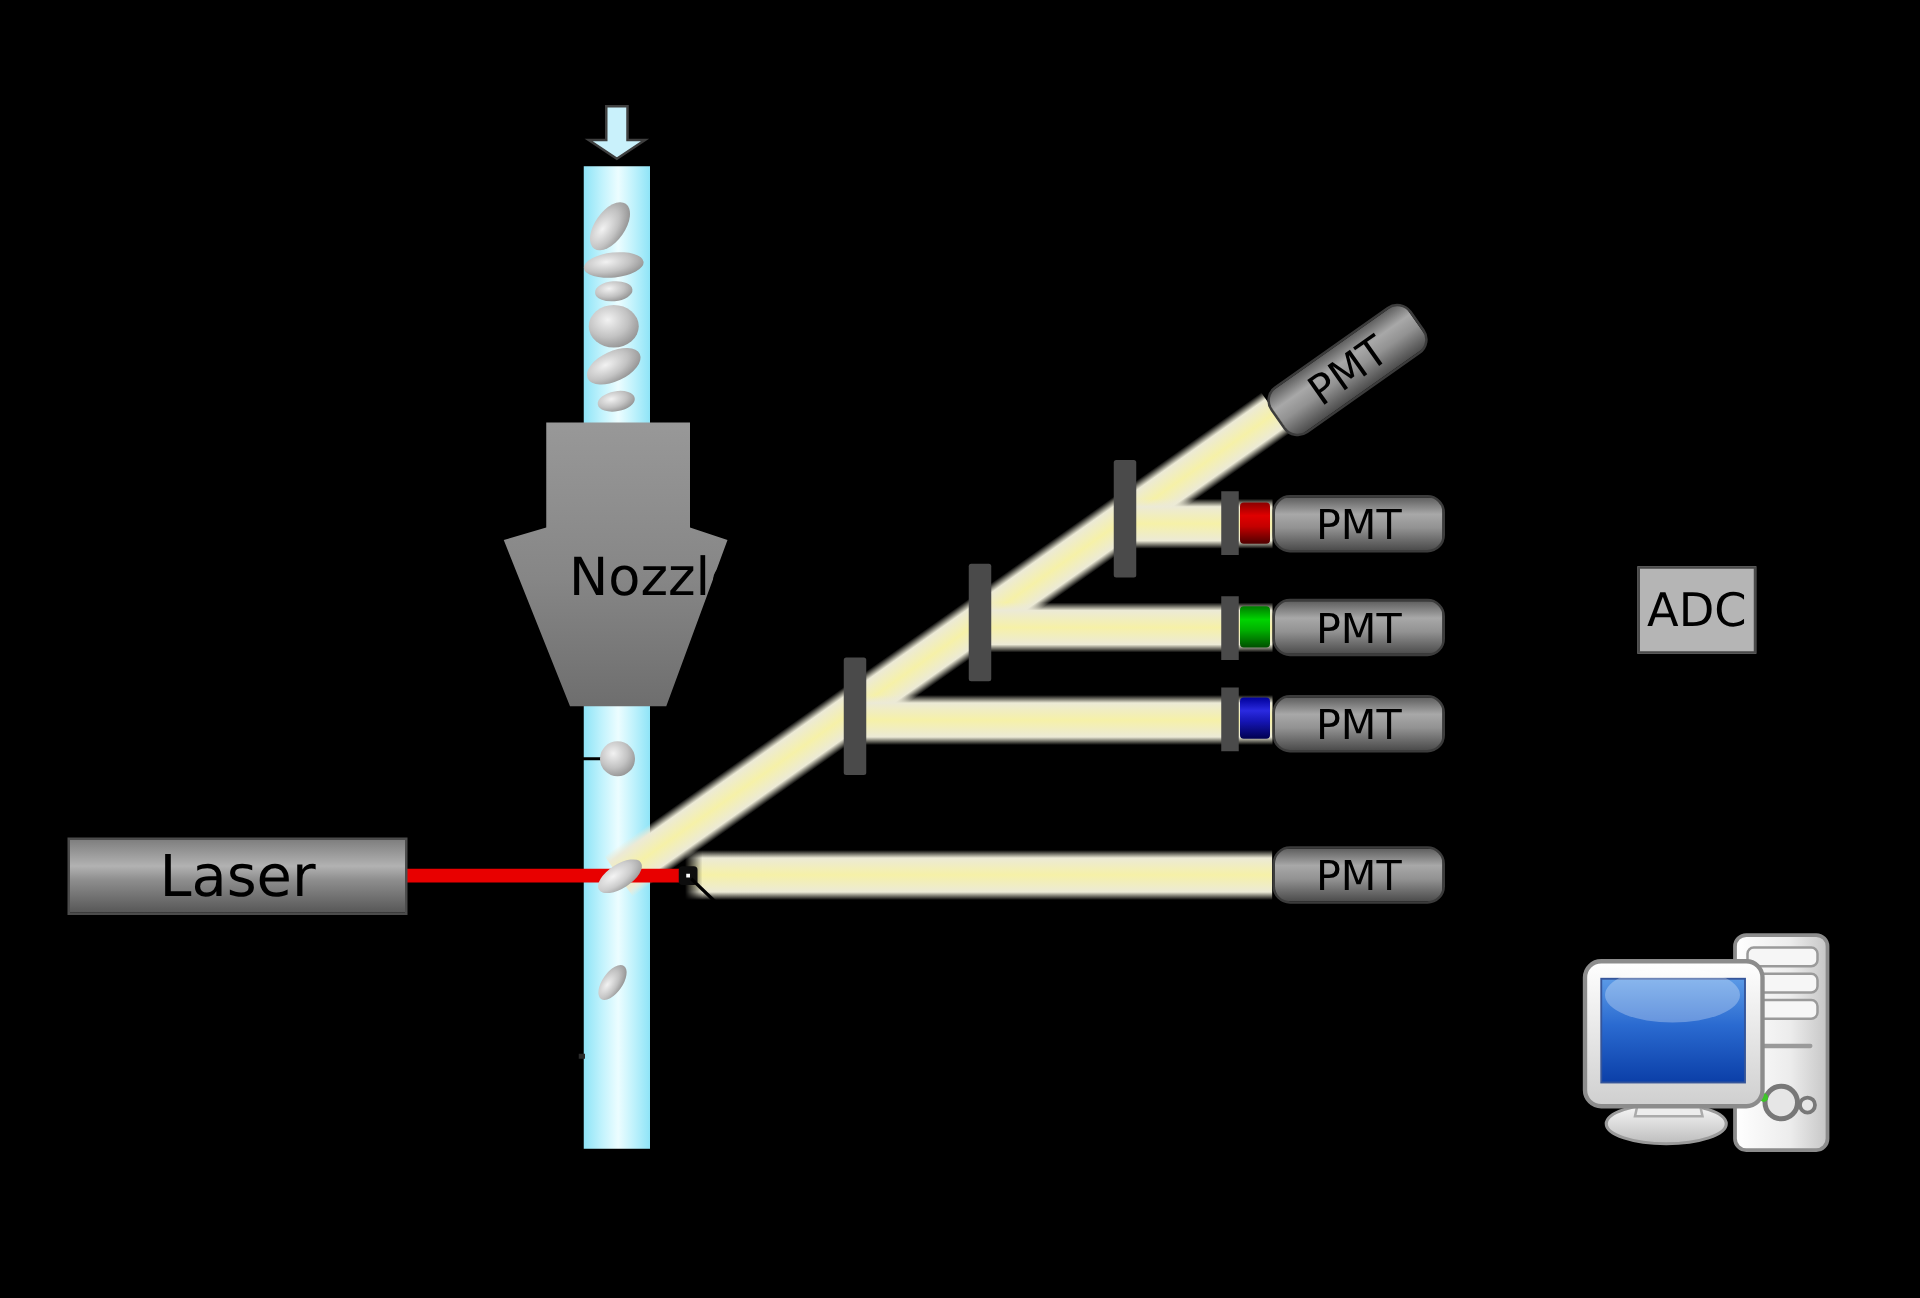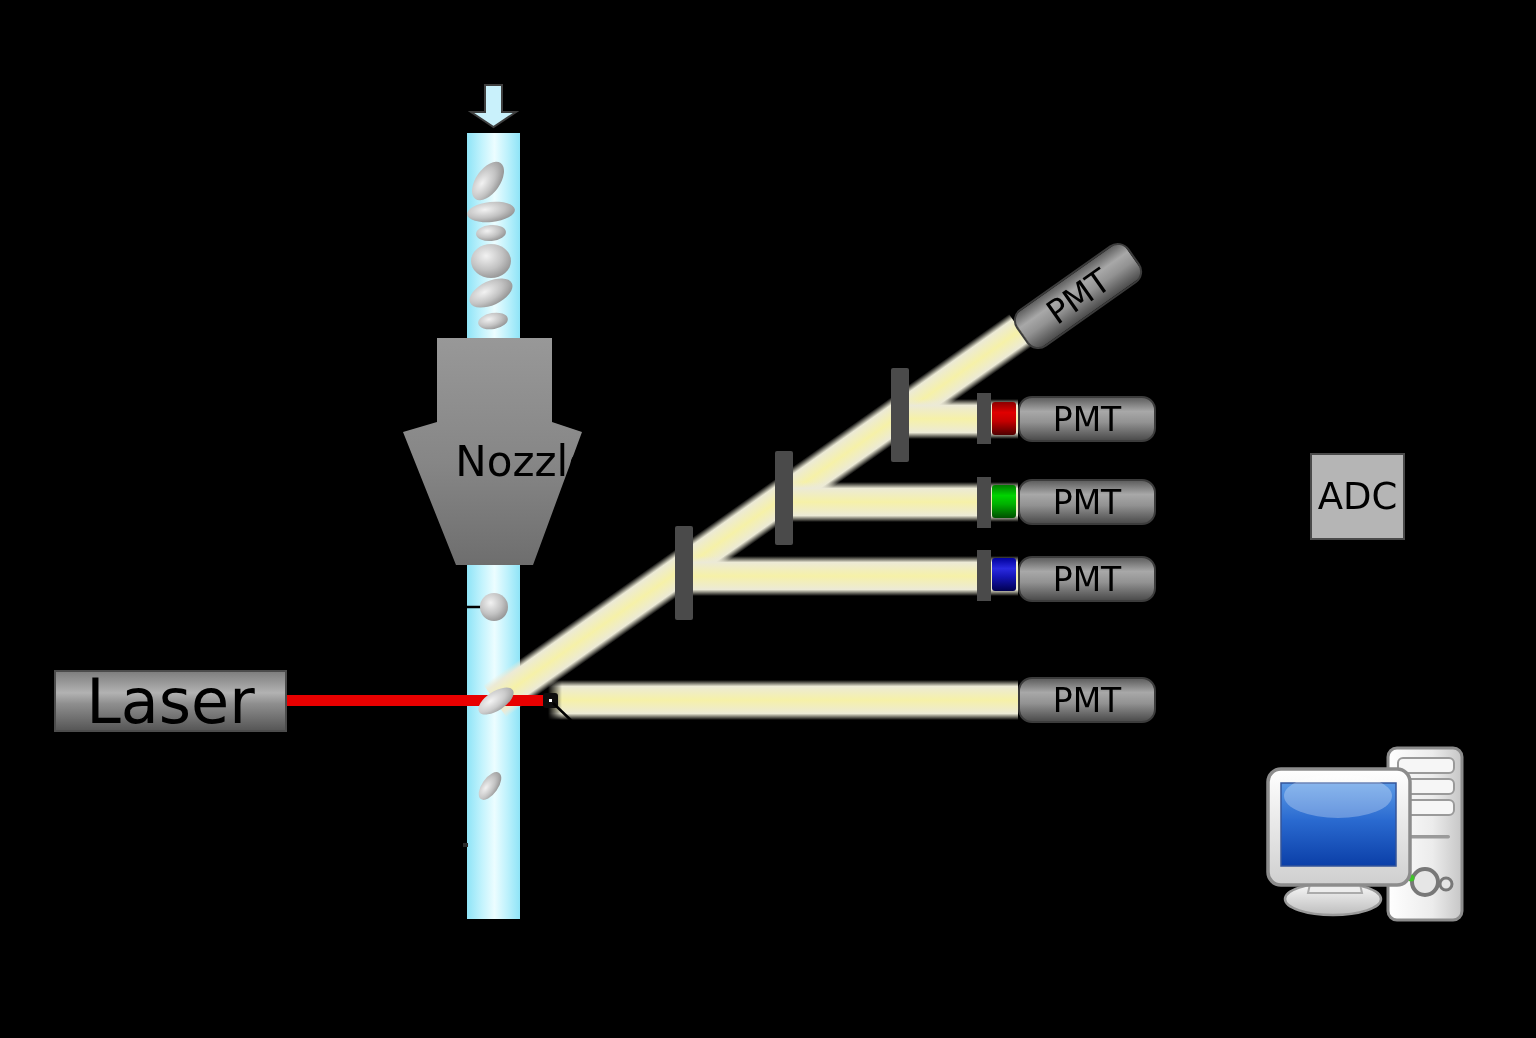--- a/index.html
+++ b/index.html
@@ -46,31 +46,31 @@
     display:flex;align-items:center;justify-content:center;
     font-size:33px;line-height:1;color:#000;
   }
   #pmt-red{left:1018px;top:396px;}
   #pmt-green{left:1018px;top:479px;}
   #pmt-blue{left:1018px;top:556px;}
   #pmt-forward{left:1018px;top:677px;}
   #pmt-diagonal{left:1009px;top:273px;transform:rotate(-35.2deg);}
   
   #laser-box{
-    left:54px;top:670px;width:233px;height:62px;box-sizing:border-box;
+    left:54px;top:670px;width:272px;height:62px;box-sizing:border-box;
     border:2px solid #4c4c4c;
     background:linear-gradient(180deg,#7f7f7f 0%,#b2b2b2 36%,#8e8e8e 55%,#575757 100%);
-    display:flex;align-items:center;justify-content:center;font-size:62px;
+    display:flex;align-items:center;justify-content:center;font-size:46px;
   }
   #laser-beam{left:287px;top:695px;width:258px;height:11px;background:#e80000;}
   #obscuration-bar{left:543px;top:693px;width:15px;height:15px;background:#0d0d0d;border-radius:3px;}
   #obscuration-bar::after{content:"";position:absolute;left:6px;top:6px;width:3px;height:3px;background:#fff;}
   
   #adc-box{
-    left:1310px;top:453px;width:95px;height:87px;box-sizing:border-box;
+    left:1310px;top:453px;width:95px;height:70px;box-sizing:border-box;
     background:#b5b5b5;border:2px solid #4a4a4a;
     display:flex;align-items:center;justify-content:center;font-size:37px;
   }
   
   #nozzle-label{left:394px;top:437px;width:200px;text-align:right;font-size:42px;}
   svg{position:absolute;left:0;top:0;}
 </style>
 </head>
 <body>
 

